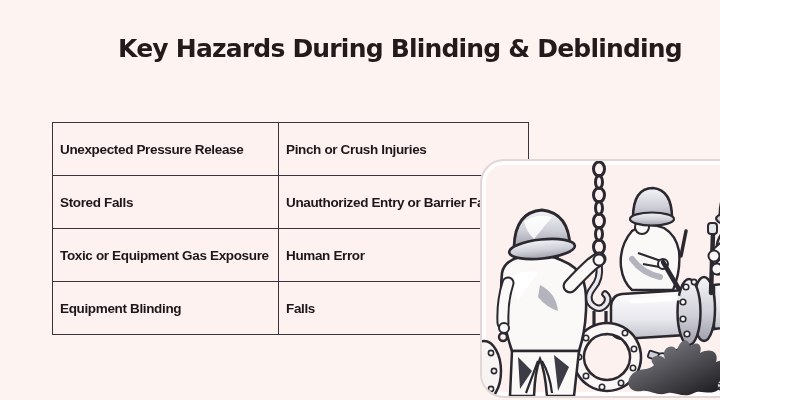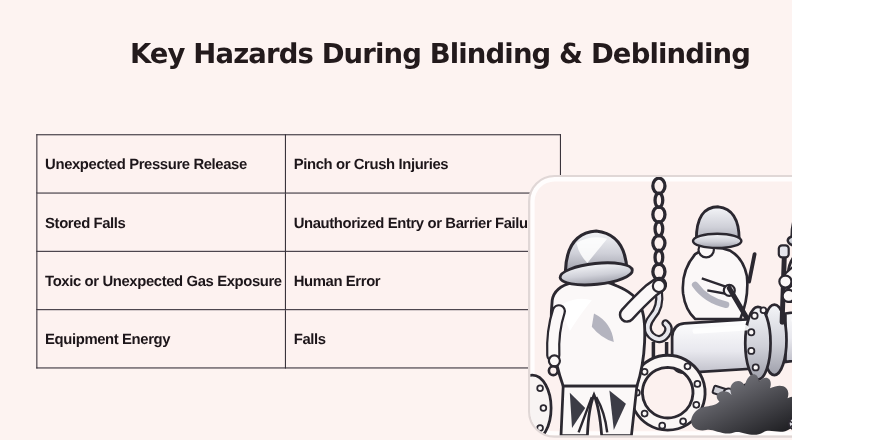--- a/index.html
+++ b/index.html
@@ -6,21 +6,21 @@
   #stage{
     position:relative;width:720px;height:400px;overflow:hidden;
     background:#fdf3f1;font-family:"Liberation Sans",sans-serif;
   }
   .page-title{
     position:absolute;top:34px;left:0;width:800px;text-align:center;
     font-size:25px;font-weight:bold;letter-spacing:-0.8px;color:#231a1c;
     font-family:"DejaVu Sans","Liberation Sans",sans-serif;
   }
   table.hazard-table{
-    position:absolute;left:33px;top:122px;width:460px;height:210px;
+    position:absolute;left:52px;top:122px;width:460px;height:210px;
     border-collapse:collapse;table-layout:fixed;
   }
   table.hazard-table td{
     border:1.6px solid #3a343c;
     font-size:13.5px;font-weight:bold;letter-spacing:-0.35px;color:#1d161a;
     padding:0 0 0 7px;white-space:nowrap;overflow:hidden;
     height:52px;vertical-align:middle;background:#fdf2f0;
   }
   td.col-left{width:218px;}
   td.col-right{width:242px;}
@@ -42,25 +42,25 @@
     <tbody>
       <tr>
         <td class="col-left">Unexpected Pressure Release</td>
         <td class="col-right">Pinch or Crush Injuries</td>
       </tr>
       <tr>
         <td class="col-left">Stored Falls</td>
         <td class="col-right">Unauthorized Entry or Barrier Failure</td>
       </tr>
       <tr>
-        <td class="col-left">Toxic or Unexpected Gas Exposure</td>
+        <td class="col-left">Toxic or Equipment Gas Exposure</td>
         <td class="col-right">Human Error</td>
       </tr>
       <tr>
-        <td class="col-left">Equipment Energy</td>
+        <td class="col-left">Equipment Blinding</td>
         <td class="col-right">Falls</td>
       </tr>
     </tbody>
   </table>
 
   <div class="illo-card">
     <svg viewBox="0 0 317 235" role="img" aria-label="workers-blinding-pipeline-flange-illustration">
       <defs>
         <linearGradient id="metalG" x1="0" y1="0" x2="0" y2="1">
           <stop offset="0" stop-color="#f4f5f8"></stop>

